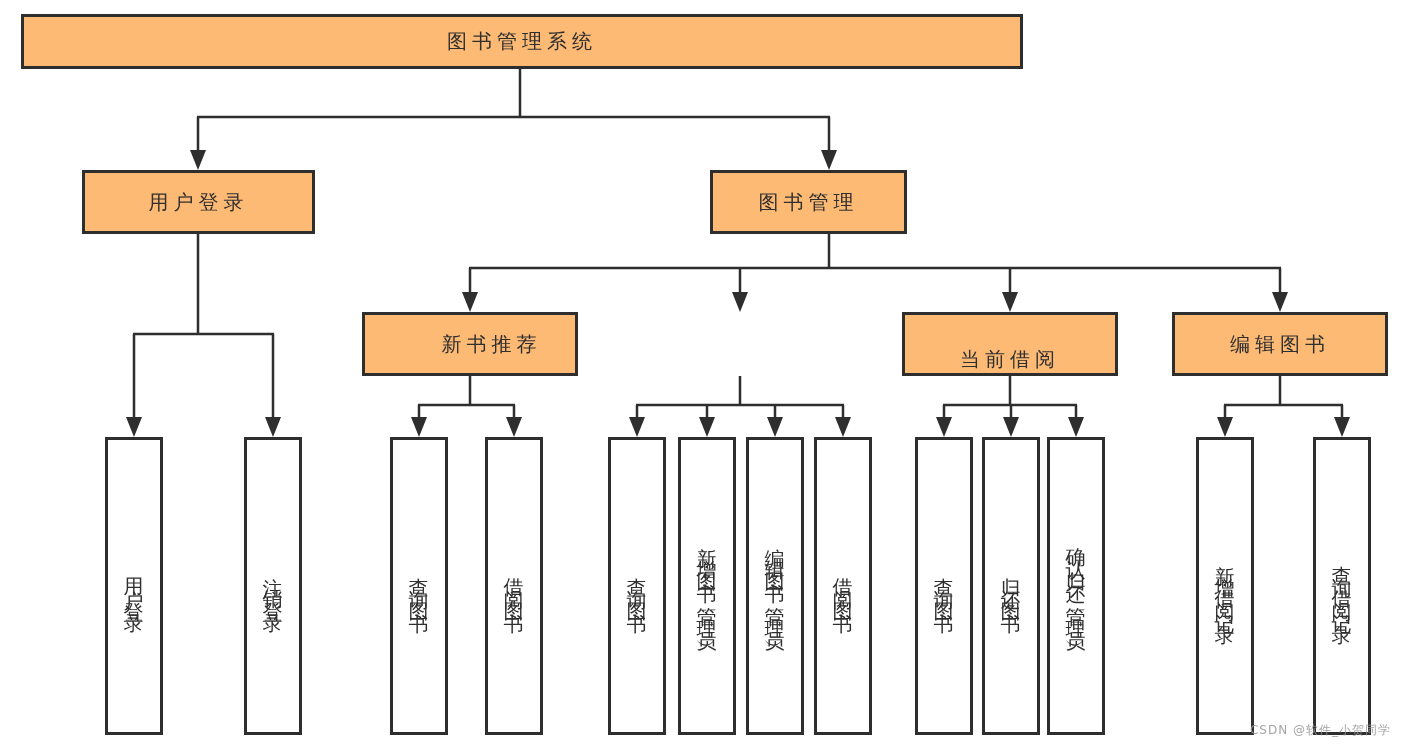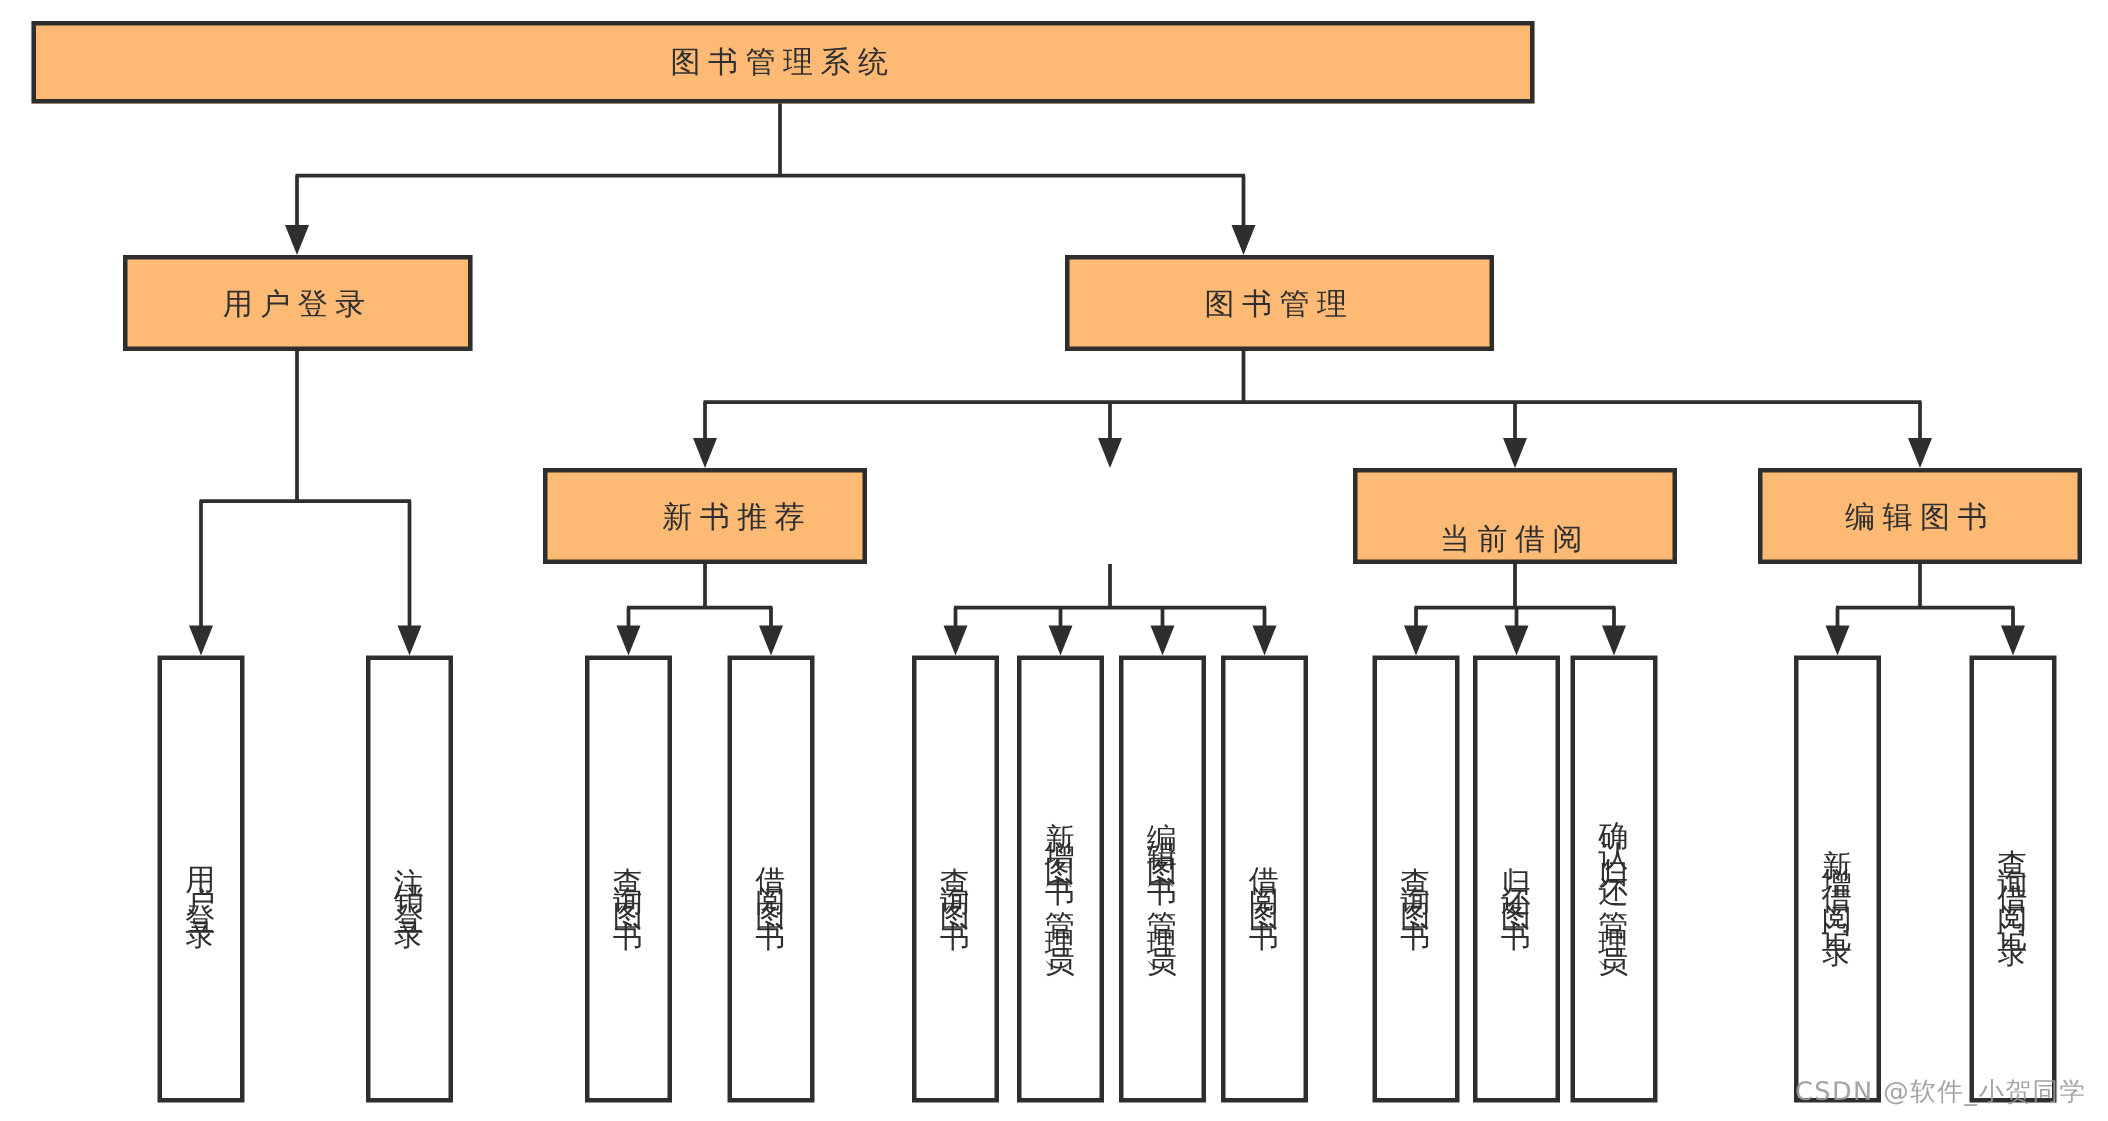--- a/index.html
+++ b/index.html
@@ -18,35 +18,35 @@
     border:3px solid #2e2e2e;display:flex;align-items:center;justify-content:center;
     z-index:1;
   }
   .vtext{
     writing-mode:vertical-rl;font-size:20px;letter-spacing:12px;line-height:1;
     white-space:nowrap;
   }
   
   .n-root{left:21px;top:14px;width:1002px;height:55px;}
   .n-userlogin{left:82px;top:170px;width:233px;height:64px;}
-  .n-bookmgmt{left:710px;top:170px;width:286px;height:64px;}
+  .n-bookmgmt{left:710px;top:170px;width:197px;height:64px;}
   .n-l3{top:312px;width:216px;height:64px;}
   .n-newrec{left:362px;padding-left:43px;}
   .n-bookborrow{left:632px;}
   .n-curborrow{left:902px;align-items:flex-end;}
   .n-borrowrec{left:1172px;}
   .leaf{top:437px;width:58px;height:298px;}
   .a1{left:105px;} .a2{left:244px;}
   .b1{left:390px;} .b2{left:485px;}
   .c1{left:608px;} .c2{left:678px;} .c3{left:746px;} .c4{left:814px;}
   .d1{left:915px;} .d2{left:982px;} .d3{left:1047px;}
   .e1{left:1196px;} .e2{left:1313px;}
   .watermark{
     position:absolute;right:14px;bottom:8px;z-index:2;
-    font-size:17px;letter-spacing:1px;color:rgba(154,154,154,0.9);padding-left:20px;
+    font-size:12px;letter-spacing:1px;color:rgba(154,154,154,0.9);padding-left:20px;
   }
 </style>
 </head>
 <body>
 
 <div id="stage">
 
   <svg id="wires" width="1405" height="747" viewBox="0 0 1405 747">
 
     <path d="M520 68 V118 M197 117 H830 M198 117 V152 M829 117 V152" fill="none" stroke="#2e2e2e" stroke-width="2.5"></path>

